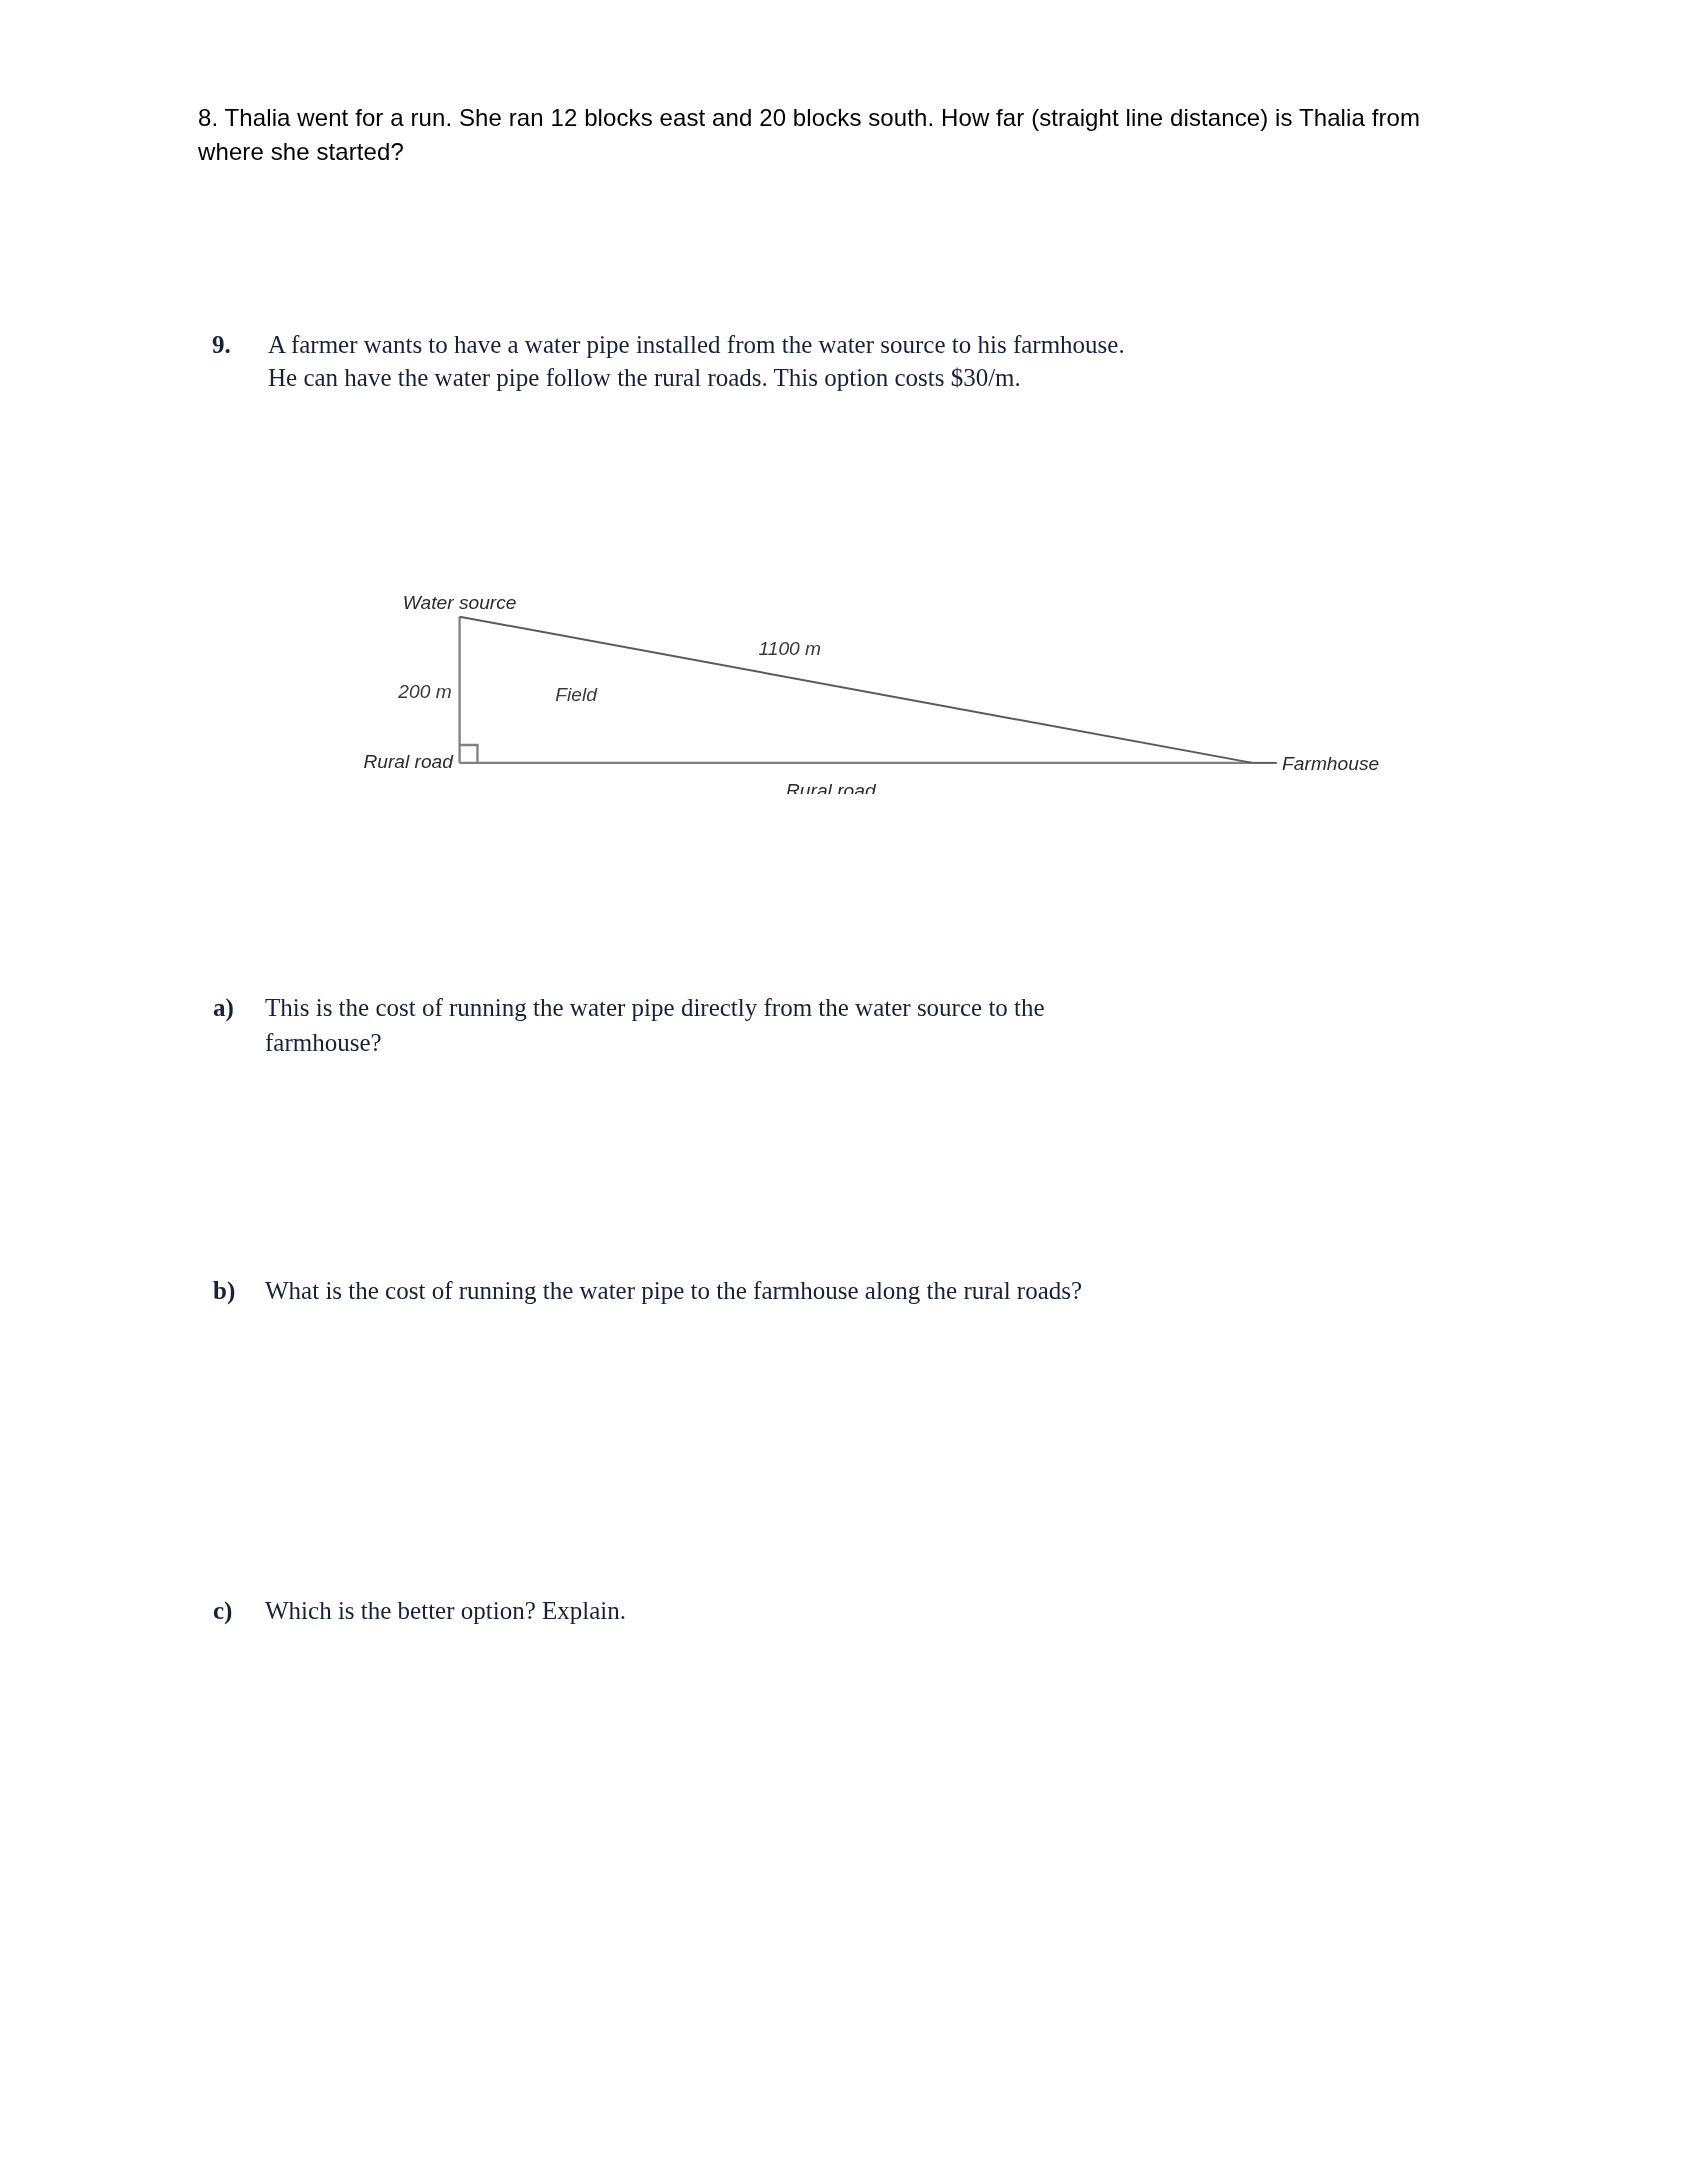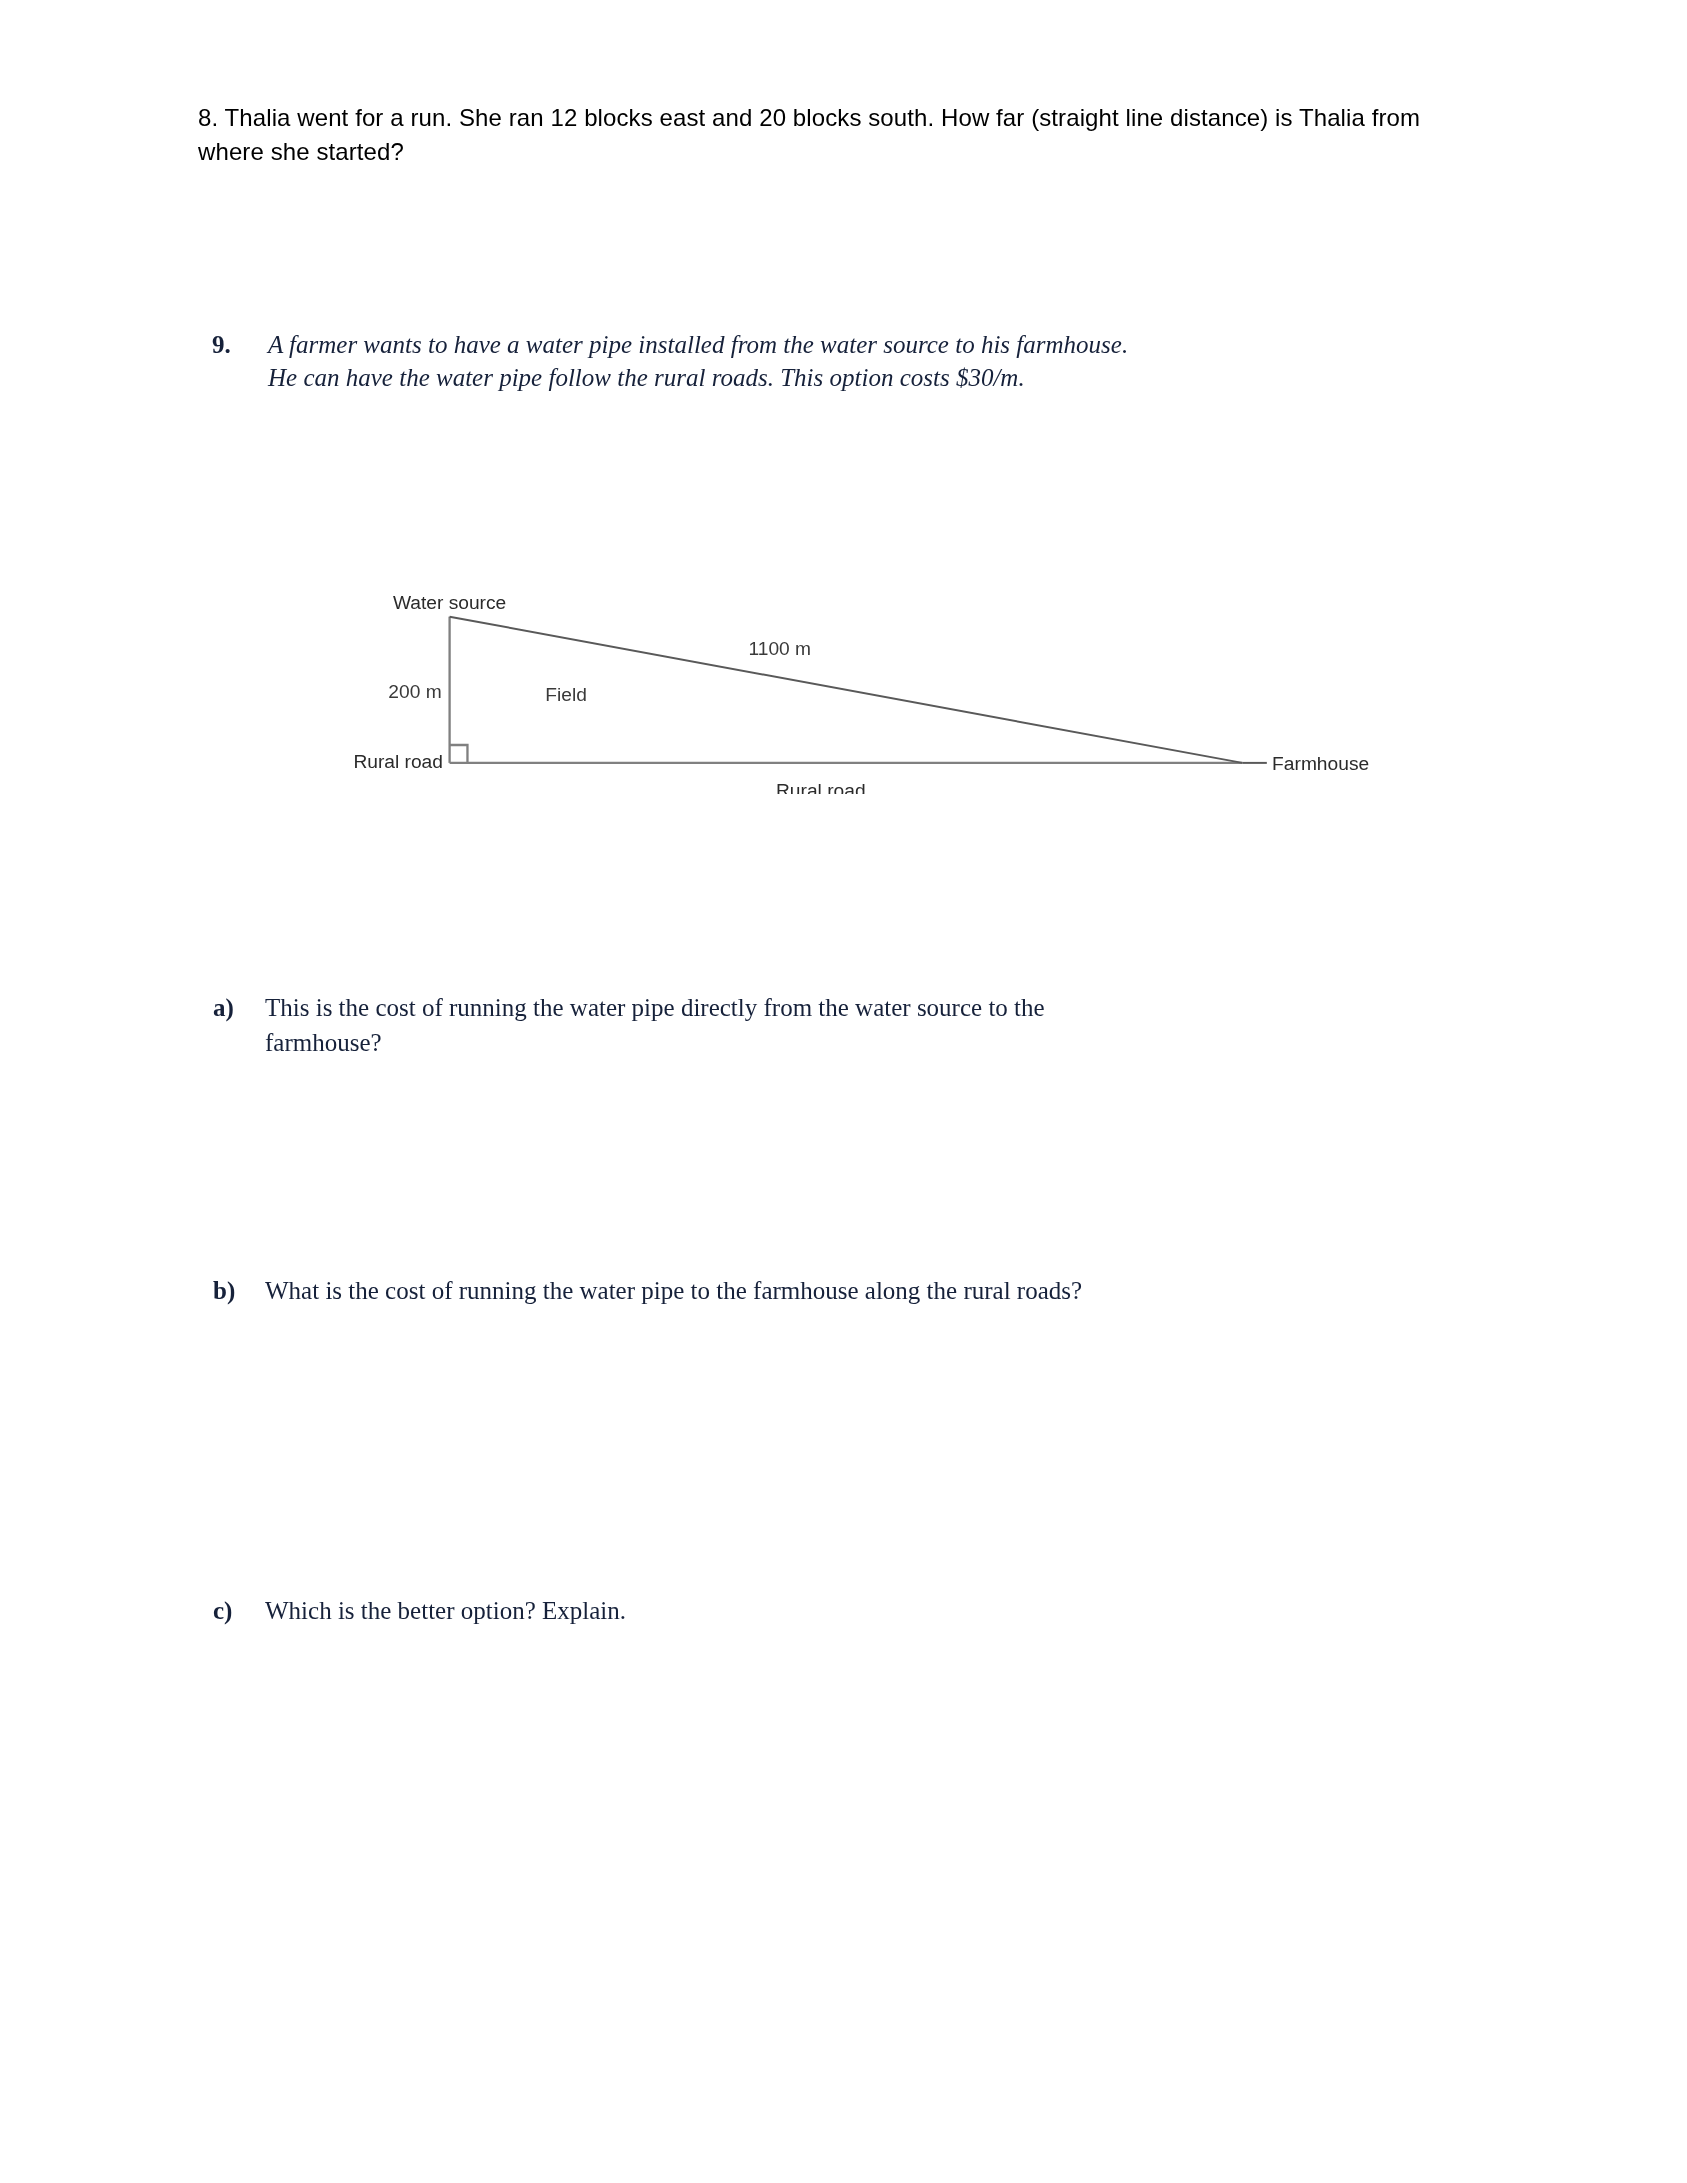--- a/index.html
+++ b/index.html
@@ -47,21 +47,20 @@
     font-size: 25px;
     font-weight: bold;
     line-height: 1.30;
     color: #16213a;
   }
   .q9-body {
     flex: 1 1 auto;
     font-size: 25px;
     line-height: 1.30;
     color: #16213a;
-    font-style: italic;
   }
   .q9-body .ln { display: block; white-space: nowrap; }
 
   
   .part {
     position: absolute;
     left: 213px;
     width: 1191px;
     font-family: "Liberation Serif", serif;
     color: #16213a;
@@ -82,24 +81,25 @@
   }
   .part-text .ln { display: block; }
 
   #part-a { top: 991px; }
   #part-b { top: 1274px; }
   #part-c { top: 1594px; }
 
   
   .diagram {
     position: absolute;
-    left: 306px;
+    left: 316px;
     top: 569px;
     width: 1072px;
     height: 225px;
+    font-style: italic;
   }
   .diagram svg {
     display: block;
     width: 1072px;
     height: 225px;
   }
   .dlabel {
     font-family: "Liberation Sans", sans-serif;
     font-size: 29px;
     fill: #3a3a3a;

